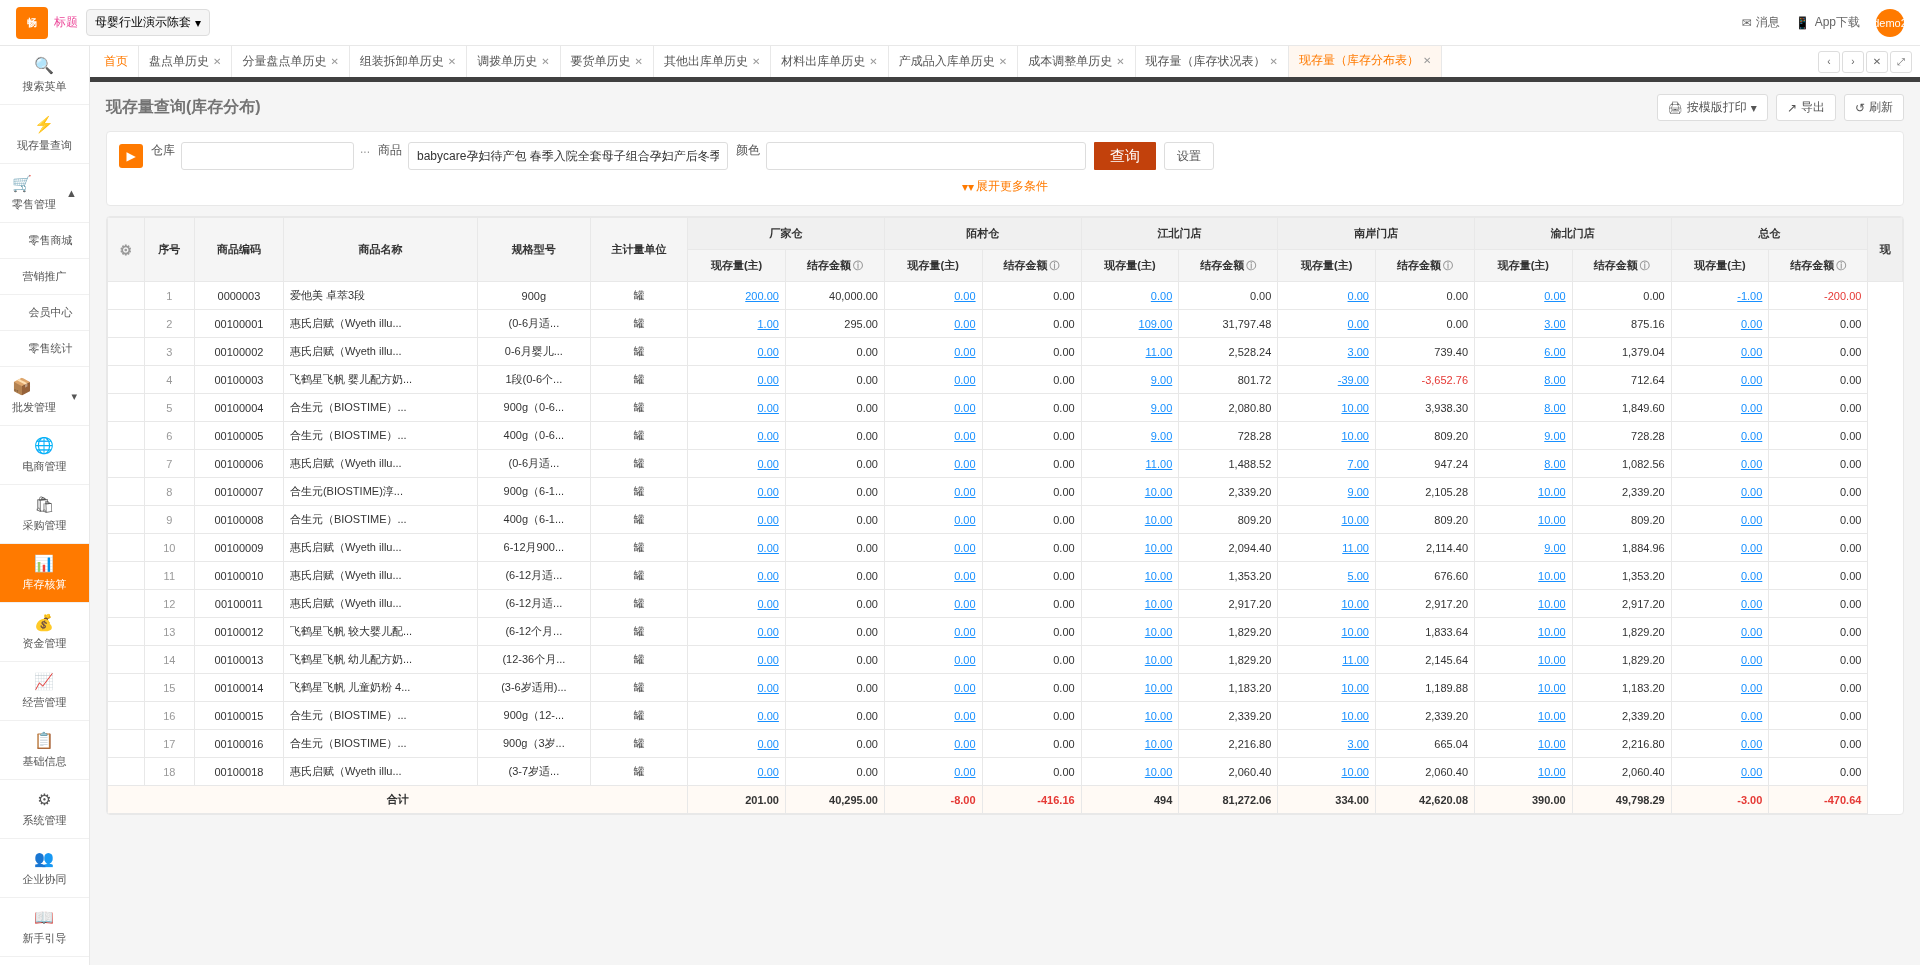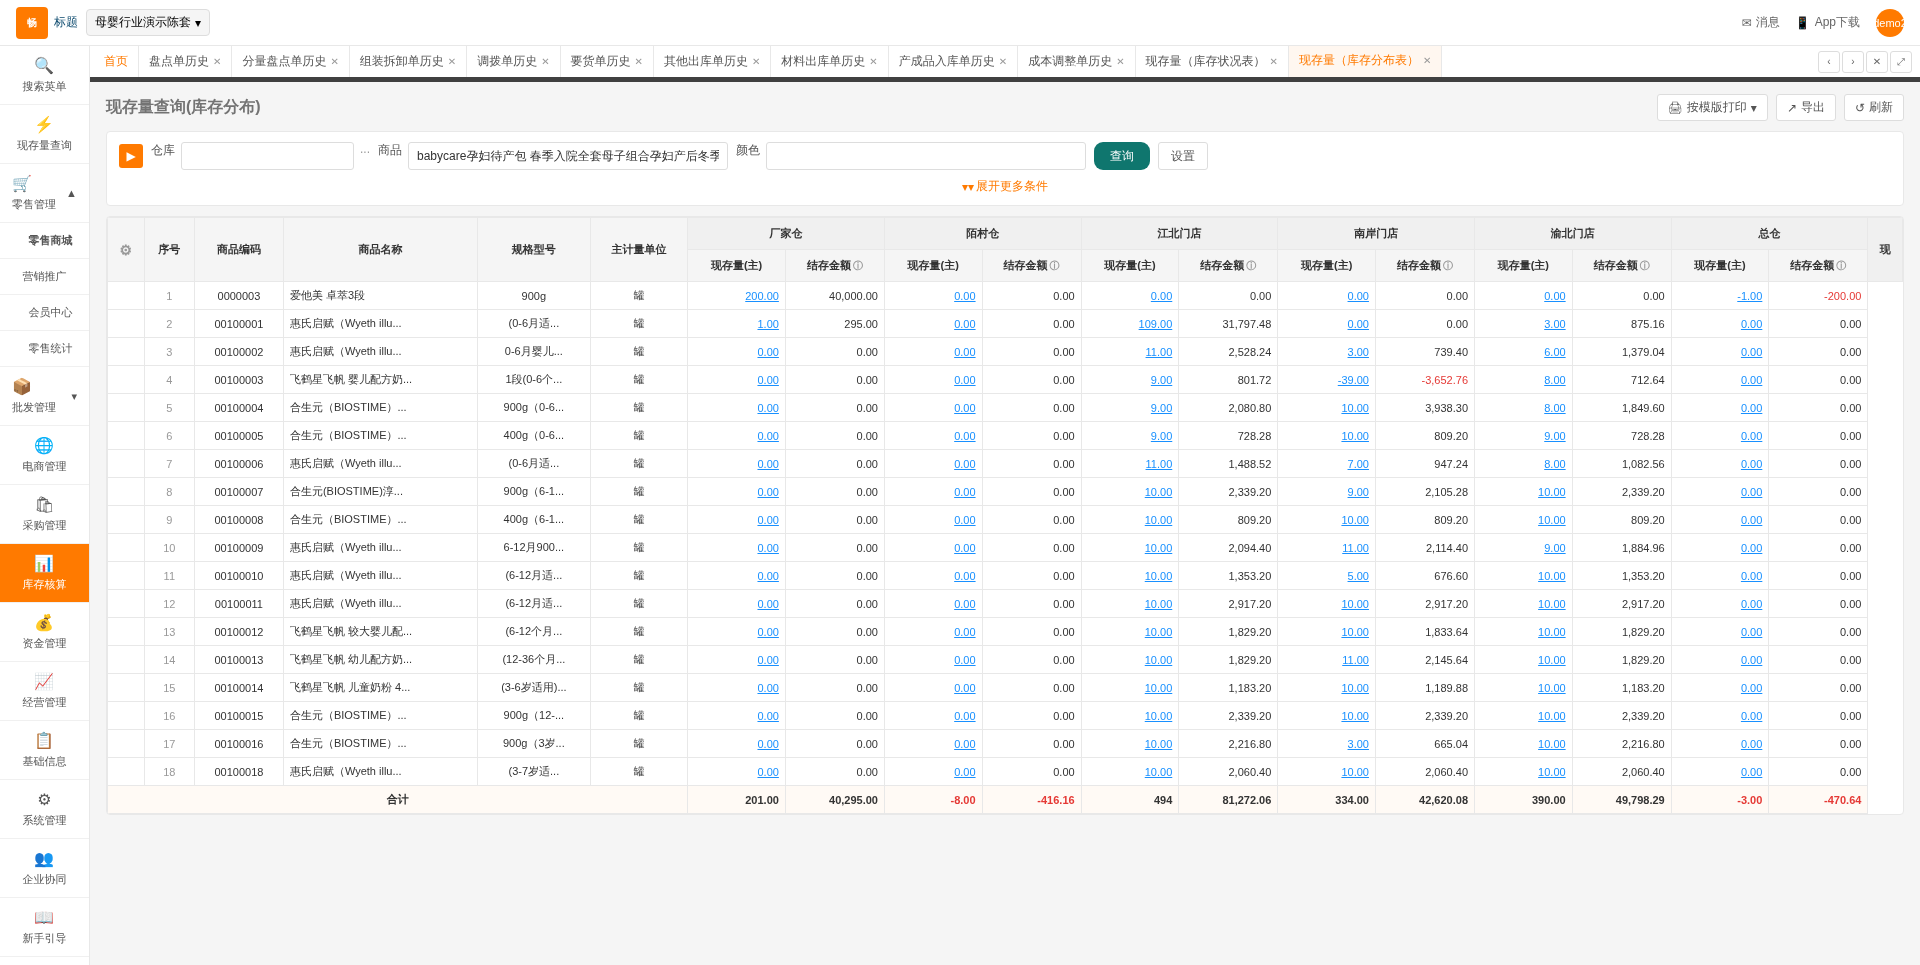--- a/index.html
+++ b/index.html
@@ -14,21 +14,21 @@
       justify-content: space-between;
       padding: 0 16px;
       border-bottom: 1px solid #e8e8e8;
       position: fixed;
       top: 0; left: 0; right: 0;
       z-index: 100;
     }
     .top-bar-left { display: flex; align-items: center; gap: 8px; }
     .logo-area { display: flex; align-items: center; gap: 6px; }
     .logo-icon { width: 32px; height: 32px; background: #ff7a00; border-radius: 4px; display: flex; align-items: center; justify-content: center; color: #fff; font-size: 10px; font-weight: bold; }
-    .logo-text { color: #0c4a6e; font-size: 12px; }
+    .logo-text { color: #ec4899; font-size: 12px; }
     .store-selector { display: flex; align-items: center; gap: 4px; background: #f5f5f5; border: 1px solid #ddd; border-radius: 4px; padding: 4px 8px; cursor: pointer; }
     .top-bar-right { display: flex; align-items: center; gap: 16px; }
     .top-bar-btn { display: flex; align-items: center; gap: 4px; color: #666; cursor: pointer; font-size: 12px; }
     .avatar { width: 28px; height: 28px; border-radius: 50%; background: #ff7a00; display: flex; align-items: center; justify-content: center; color: #fff; font-size: 11px; }
 
     
     .main-layout { display: flex; margin-top: 46px; height: calc(100vh - 46px); }
 
     
     .sidebar {
@@ -118,21 +118,21 @@
       border-radius: 3px;
       padding: 4px 8px;
       font-size: 12px;
       color: #333;
       height: 28px;
       min-width: 80px;
     }
     .filter-input-wide { min-width: 320px; }
     .filter-ellipsis { color: #999; }
     .expand-btn { color: #ff7a00; cursor: pointer; font-size: 12px; display: flex; align-items: center; gap: 2px; margin: 0 auto; }
-    .btn-primary { background: #0f766e; color: #fff; border: none; border-radius: 9px; padding: 5px 16px; cursor: pointer; font-size: 12px; height: 28px; }
+    .btn-primary { background: #c2410c; color: #fff; border: none; border-radius: 1px; padding: 5px 16px; cursor: pointer; font-size: 15px; height: 28px; }
     .btn-secondary { background: #fff; color: #555; border: 1px solid #ddd; border-radius: 3px; padding: 5px 12px; cursor: pointer; font-size: 12px; height: 28px; }
     .orange-arrow { width: 24px; height: 24px; background: #ff7a00; color: #fff; border-radius: 3px; display: flex; align-items: center; justify-content: center; cursor: pointer; flex-shrink: 0; }
 
     
     .table-wrap { background: #fff; border: 1px solid #e8e8e8; border-radius: 4px; overflow: auto; }
     table { width: 100%; border-collapse: collapse; font-size: 12px; }
     thead tr { background: #f5f5f5; }
     th {
       padding: 8px 6px;
       border: 1px solid #e8e8e8;
@@ -205,21 +205,21 @@
       <span class="sidebar-icon">⚡</span>
       <span>现存量查询</span>
     </div>
     <div class="sidebar-item has-arrow">
       <div class="label-wrap">
         <span class="sidebar-icon">🛒</span>
         <span>零售管理</span>
       </div>
       <span>▲</span>
     </div>
-    <div class="sidebar-item" style="padding-left:16px;font-weight:bold;">
+    <div class="sidebar-item" style="padding-left:16px;">
       <span>零售商城</span>
     </div>
     <div class="sidebar-item" style="">
       <span>营销推广</span>
     </div>
     <div class="sidebar-item" style="padding-left:16px;">
       <span>会员中心</span>
     </div>
     <div class="sidebar-item" style="padding-left:16px;">
       <span>零售统计</span>

